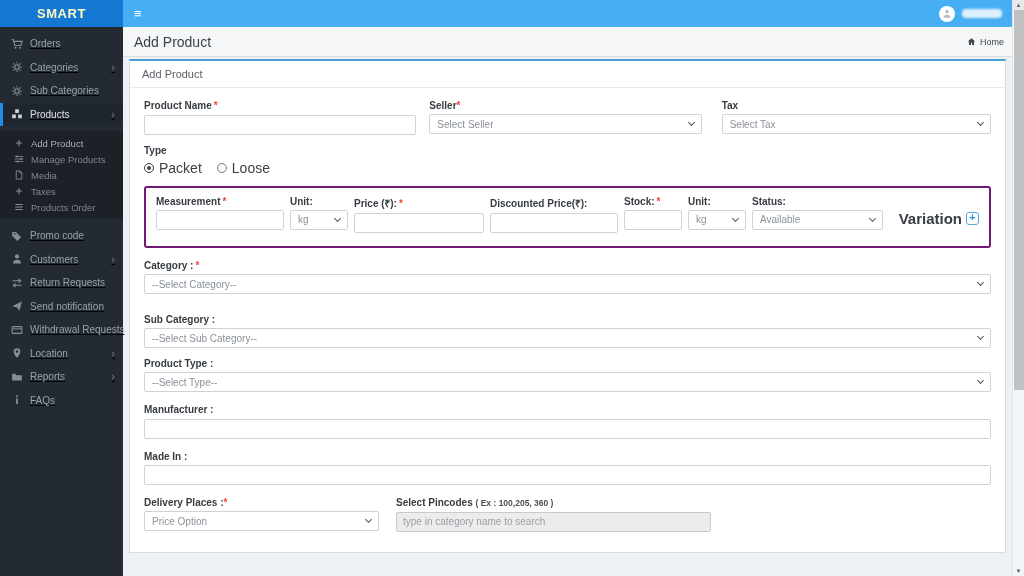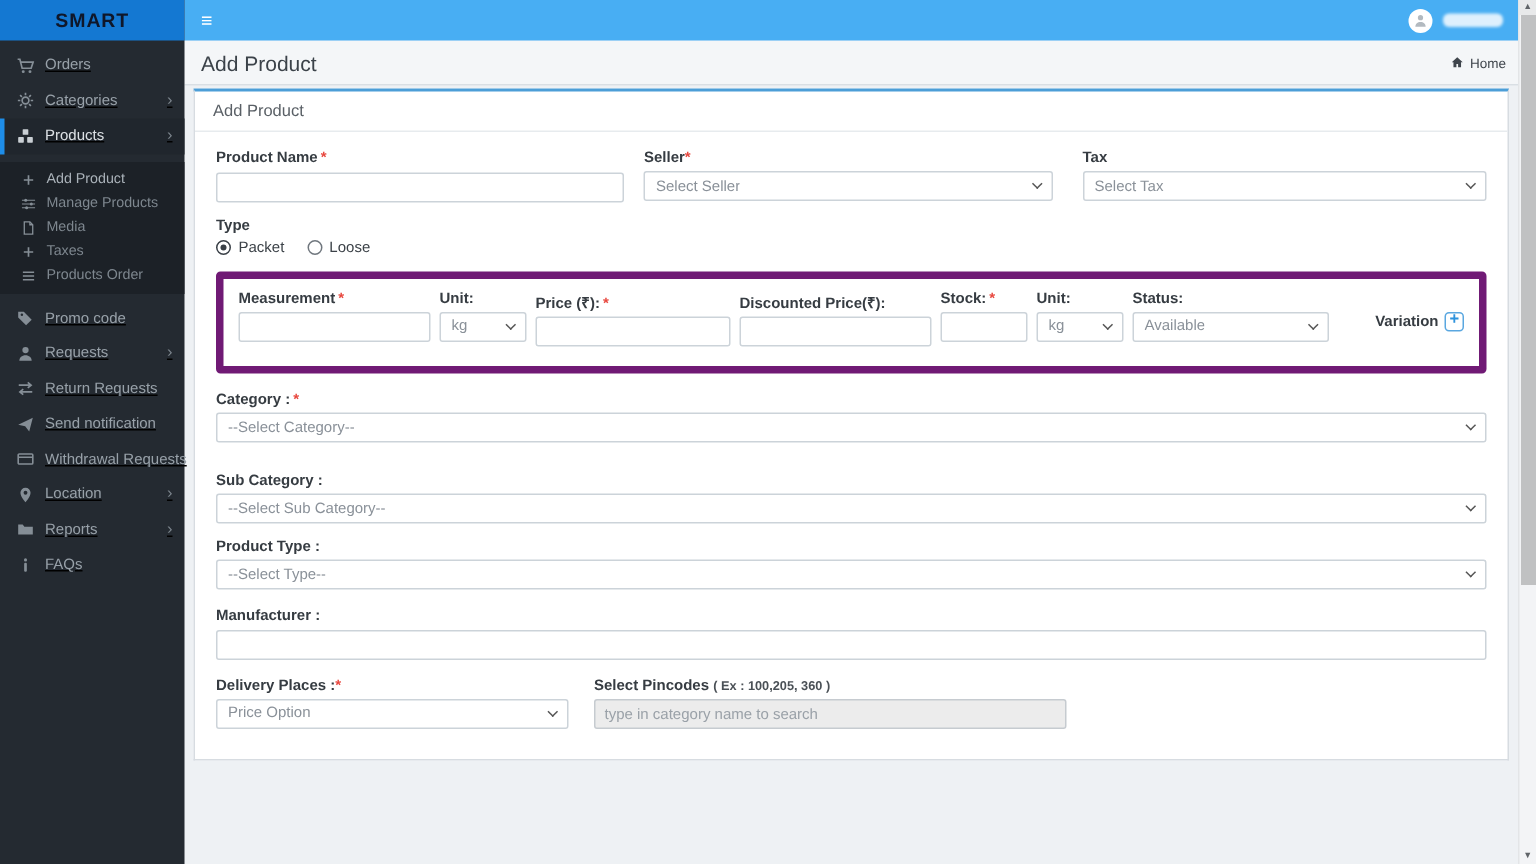--- a/index.html
+++ b/index.html
@@ -1,21 +1,21 @@
 <!DOCTYPE html>
 <html><head>
 <meta charset="utf-8">
 <style>
   html,body{margin:0;padding:0;width:1024px;height:576px;overflow:hidden;
     font-family:"Liberation Sans",sans-serif;background:#eef1f4;position:relative;}
   *{box-sizing:border-box;}
 
   
   .sidebar{position:absolute;left:0;top:0;width:123px;height:576px;background:#242a31;z-index:3;}
-  .logo{height:27px;background:#1478d2;color:#0f172a;font-weight:bold;font-size:13px;
+  .logo{height:27px;background:#1478d2;color:#fef9c3;font-weight:bold;font-size:13px;
     display:flex;align-items:center;justify-content:center;letter-spacing:.6px;}
   .sb-list{padding:5px 0;text-decoration:underline;}
   .menu-item{height:23.5px;display:flex;align-items:center;padding:0 8px;color:#98a1a9;
     font-size:10px;gap:7px;cursor:pointer;border-left:3px solid transparent;}
   .menu-item .mi-icon{width:12px;height:12px;display:inline-flex;color:#858e96;flex:none;}
   .menu-item .mi-icon svg{width:12px;height:12px;}
   .menu-item .mi-label{white-space:nowrap;}
   .menu-item .mi-chev{margin-left:auto;color:#7c858d;font-size:11px;line-height:1;}
   .menu-item.active{background:#20262d;border-left:3px solid #1e8de8;color:#dde1e5;}
   .menu-item.active .mi-icon{color:#c9cfd4;}
@@ -60,34 +60,34 @@
   .sel .sel-text{white-space:nowrap;overflow:hidden;}
   .car{width:5px;height:5px;border-right:1.4px solid #555;border-bottom:1.4px solid #555;
     transform:rotate(45deg);margin-left:auto;margin-top:-3px;flex:none;}
 
   .row{display:flex;}
   .r1 .fc1{width:273px;}
   .r1 .fc2{width:273px;margin-left:13px;}
   .r1 .fc3{width:270px;margin-left:20px;}
 
   .type-sec{margin-top:10px;}
-  .radio-row{display:flex;align-items:center;gap:5px;margin-top:4px;font-size:10px;color:#3c4248;}
+  .radio-row{display:flex;align-items:center;gap:5px;margin-top:4px;font-size:14px;color:#3c4248;}
   .radio{width:10px;height:10px;border:1px solid #70777e;border-radius:50%;display:inline-block;
     position:relative;flex:none;cursor:pointer;}
   .radio.checked{border-color:#3a4047;}
   .radio.checked::after{content:"";position:absolute;left:2px;top:2px;right:2px;bottom:2px;
     background:#3a4047;border-radius:50%;}
   .radio-lab{margin-right:10px;}
 
-  .var-box{margin-top:10px;border:5px solid #701a75;border-radius:3px;padding:8px 10px 13px;
+  .var-box{margin-top:10px;border:2px solid #701a75;border-radius:3px;padding:8px 10px 13px;
     display:flex;align-items:flex-start;}
   .vc{flex:none;}
   .vc + .vc{margin-left:6px;}
   .var-right{margin-left:auto;display:flex;align-items:center;gap:4px;padding-top:14px;}
-  .var-lab{font-size:10px;font-weight:bold;color:#363c42;}
+  .var-lab{font-size:15px;font-weight:bold;color:#363c42;}
   .plusbox{width:13px;height:13px;border:1px solid #5aa7e0;border-radius:3px;color:#2e93dd;
     display:flex;align-items:center;justify-content:center;font-size:11px;font-weight:bold;
     line-height:1;cursor:pointer;background:#fff;}
   .plusbox::before{content:"+";margin-top:-1px;}
 
   .sec{margin-top:12px;}
   .sec.gap-lg{margin-top:20px;}
 
   .del-row{display:flex;margin-top:12px;}
   .del-c1{width:235px;flex:none;}
@@ -129,20 +129,29 @@
       <div class="menu-item">
         <span class="mi-icon">
           <svg viewBox="0 0 16 16" fill="none" stroke="currentColor" stroke-width="1.5">
             <circle cx="8" cy="8" r="3"></circle>
             <path d="M8 1.2v2.2M8 12.6v2.2M1.2 8h2.2M12.6 8h2.2M3.2 3.2l1.6 1.6M11.2 11.2l1.6 1.6M12.8 3.2l-1.6 1.6M4.8 11.2l-1.6 1.6"></path>
           </svg>
         </span>
         <span class="mi-label">Categories</span>
         <span class="mi-chev">›</span>
       </div>
+      <div class="menu-item">
+        <span class="mi-icon">
+          <svg viewBox="0 0 16 16" fill="none" stroke="currentColor" stroke-width="1.5">
+            <circle cx="8" cy="8" r="3"></circle>
+            <path d="M8 1.2v2.2M8 12.6v2.2M1.2 8h2.2M12.6 8h2.2M3.2 3.2l1.6 1.6M11.2 11.2l1.6 1.6M12.8 3.2l-1.6 1.6M4.8 11.2l-1.6 1.6"></path>
+          </svg>
+        </span>
+        <span class="mi-label">Sub Categories</span>
+      </div>
       <div class="menu-item active">
         <span class="mi-icon">
           <svg viewBox="0 0 16 16" fill="currentColor">
             <rect x="5.5" y="1.5" width="5" height="5" rx="0.6"></rect>
             <rect x="1.5" y="8.5" width="5" height="5" rx="0.6"></rect>
             <rect x="9.5" y="8.5" width="5" height="5" rx="0.6"></rect>
           </svg>
         </span>
         <span class="mi-label">Products</span>
         <span class="mi-chev">›</span>
@@ -204,21 +213,21 @@
         </span>
         <span class="mi-label">Promo code</span>
       </div>
       <div class="menu-item">
         <span class="mi-icon">
           <svg viewBox="0 0 16 16" fill="currentColor">
             <circle cx="8" cy="4.5" r="2.8"></circle>
             <path d="M2.5 14c0-3 2.4-5 5.5-5s5.5 2 5.5 5z"></path>
           </svg>
         </span>
-        <span class="mi-label">Requests</span>
+        <span class="mi-label">Customers</span>
         <span class="mi-chev">›</span>
       </div>
       <div class="menu-item">
         <span class="mi-icon">
           <svg viewBox="0 0 16 16" fill="none" stroke="currentColor" stroke-width="1.5">
             <path d="M2 5h10M10 2.5L13 5l-3 2.5M14 11H4M6 8.5L3 11l3 2.5"></path>
           </svg>
         </span>
         <span class="mi-label">Return Requests</span>
       </div>
@@ -395,20 +404,24 @@
           <span class="sel-text">--Select Type--</span>
           <span class="car"></span>
         </div>
       </div>
 
       <div class="sec">
         <label class="lbl">Manufacturer :</label>
         <input class="inp" style="">
       </div>
 
+      <div class="sec">
+        <label class="lbl">Made In :</label>
+        <input class="inp" style="">
+      </div>
 
       <div class="del-row">
         <div class="del-c1">
           <label class="lbl"><span>Delivery Places :</span><span class="req" style="margin-left:0">*</span></label>
           <div class="sel">
             <span class="sel-text">Price Option</span>
             <span class="car"></span>
           </div>
         </div>
         <div class="del-c2">

